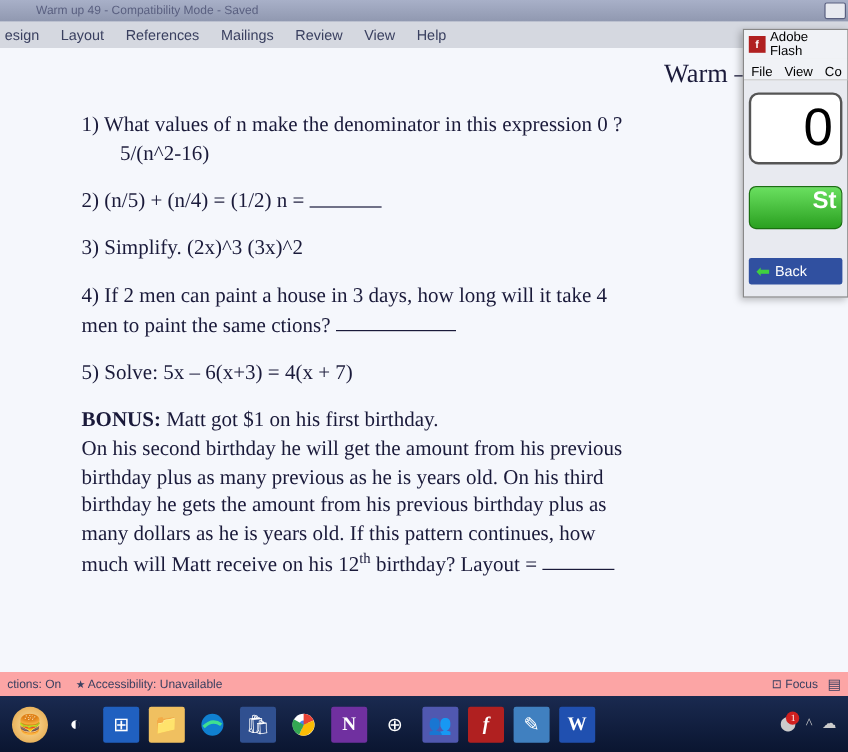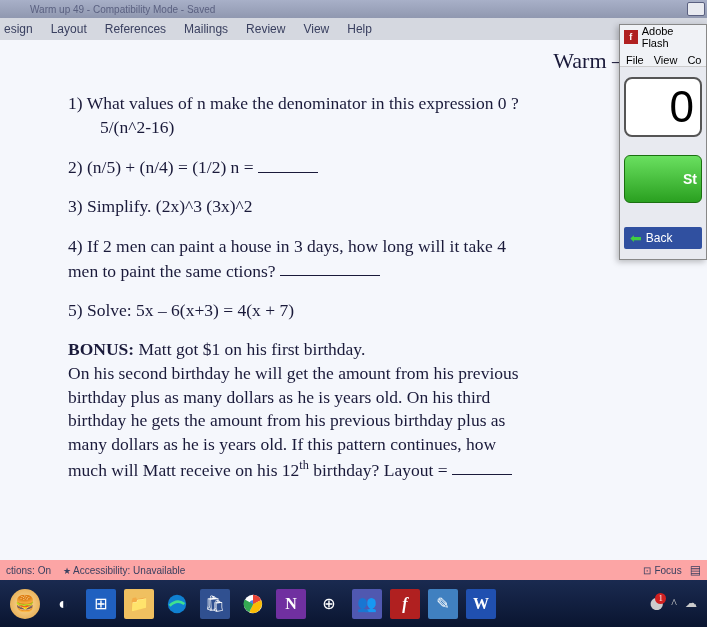--- a/index.html
+++ b/index.html
@@ -151,27 +151,26 @@
       padding-right: 6px;
       font-size: 44px;
       font-family: Arial, sans-serif;
       color: #000;
       margin-bottom: 18px;
     }
     .flash-btn {
       background: linear-gradient(to bottom, #6ae060, #2aa020);
       border: 1px solid #1a7010;
       border-radius: 6px;
-      height: 48px;
-      display: flex;
-      align-items: center;
+      height: 36px;
+      display: flex;
       justify-content: flex-end;
       padding-right: 4px;
       color: #fff;
-      font-size: 14px;
+      font-size: 20px;
       font-weight: bold;
       margin-bottom: 24px;
       cursor: pointer;
     }
     .flash-back {
       background: #3050a0;
       color: white;
       font-size: 12px;
       height: 22px;
       display: flex;
@@ -254,21 +253,21 @@
     <span>men to paint the same ctions?  </span><span class="blank blank-lg"></span>
   </div>
 
   <div class="problem">
     <span>5) Solve:  5x – 6(x+3) = 4(x + 7)</span>
   </div>
 
   <div class="problem">
     <span class="bonus-label">BONUS:</span><span> Matt got $1 on his first birthday.</span><br>
     <span>On his second birthday he will get the amount from his previous</span><br>
-    <span>birthday plus as many dollars as he is years old.  On his third</span><br>
+    <span>birthday plus as many previous as he is years old.  On his third</span><br>
     <span>birthday he gets the amount from his previous birthday plus as</span><br>
     <span>many dollars as he is years old.  If this pattern continues, how</span><br>
     <span>much will Matt receive on his 12</span><sup>th</sup><span> birthday?   Layout = </span><span class="blank"></span>
   </div>
 </div>
 
 <div class="statusbar">
   <div class="status-left">
     <span>ctions: On</span>
     <span class="star-icon"><span>Accessibility: Unavailable</span></span>

